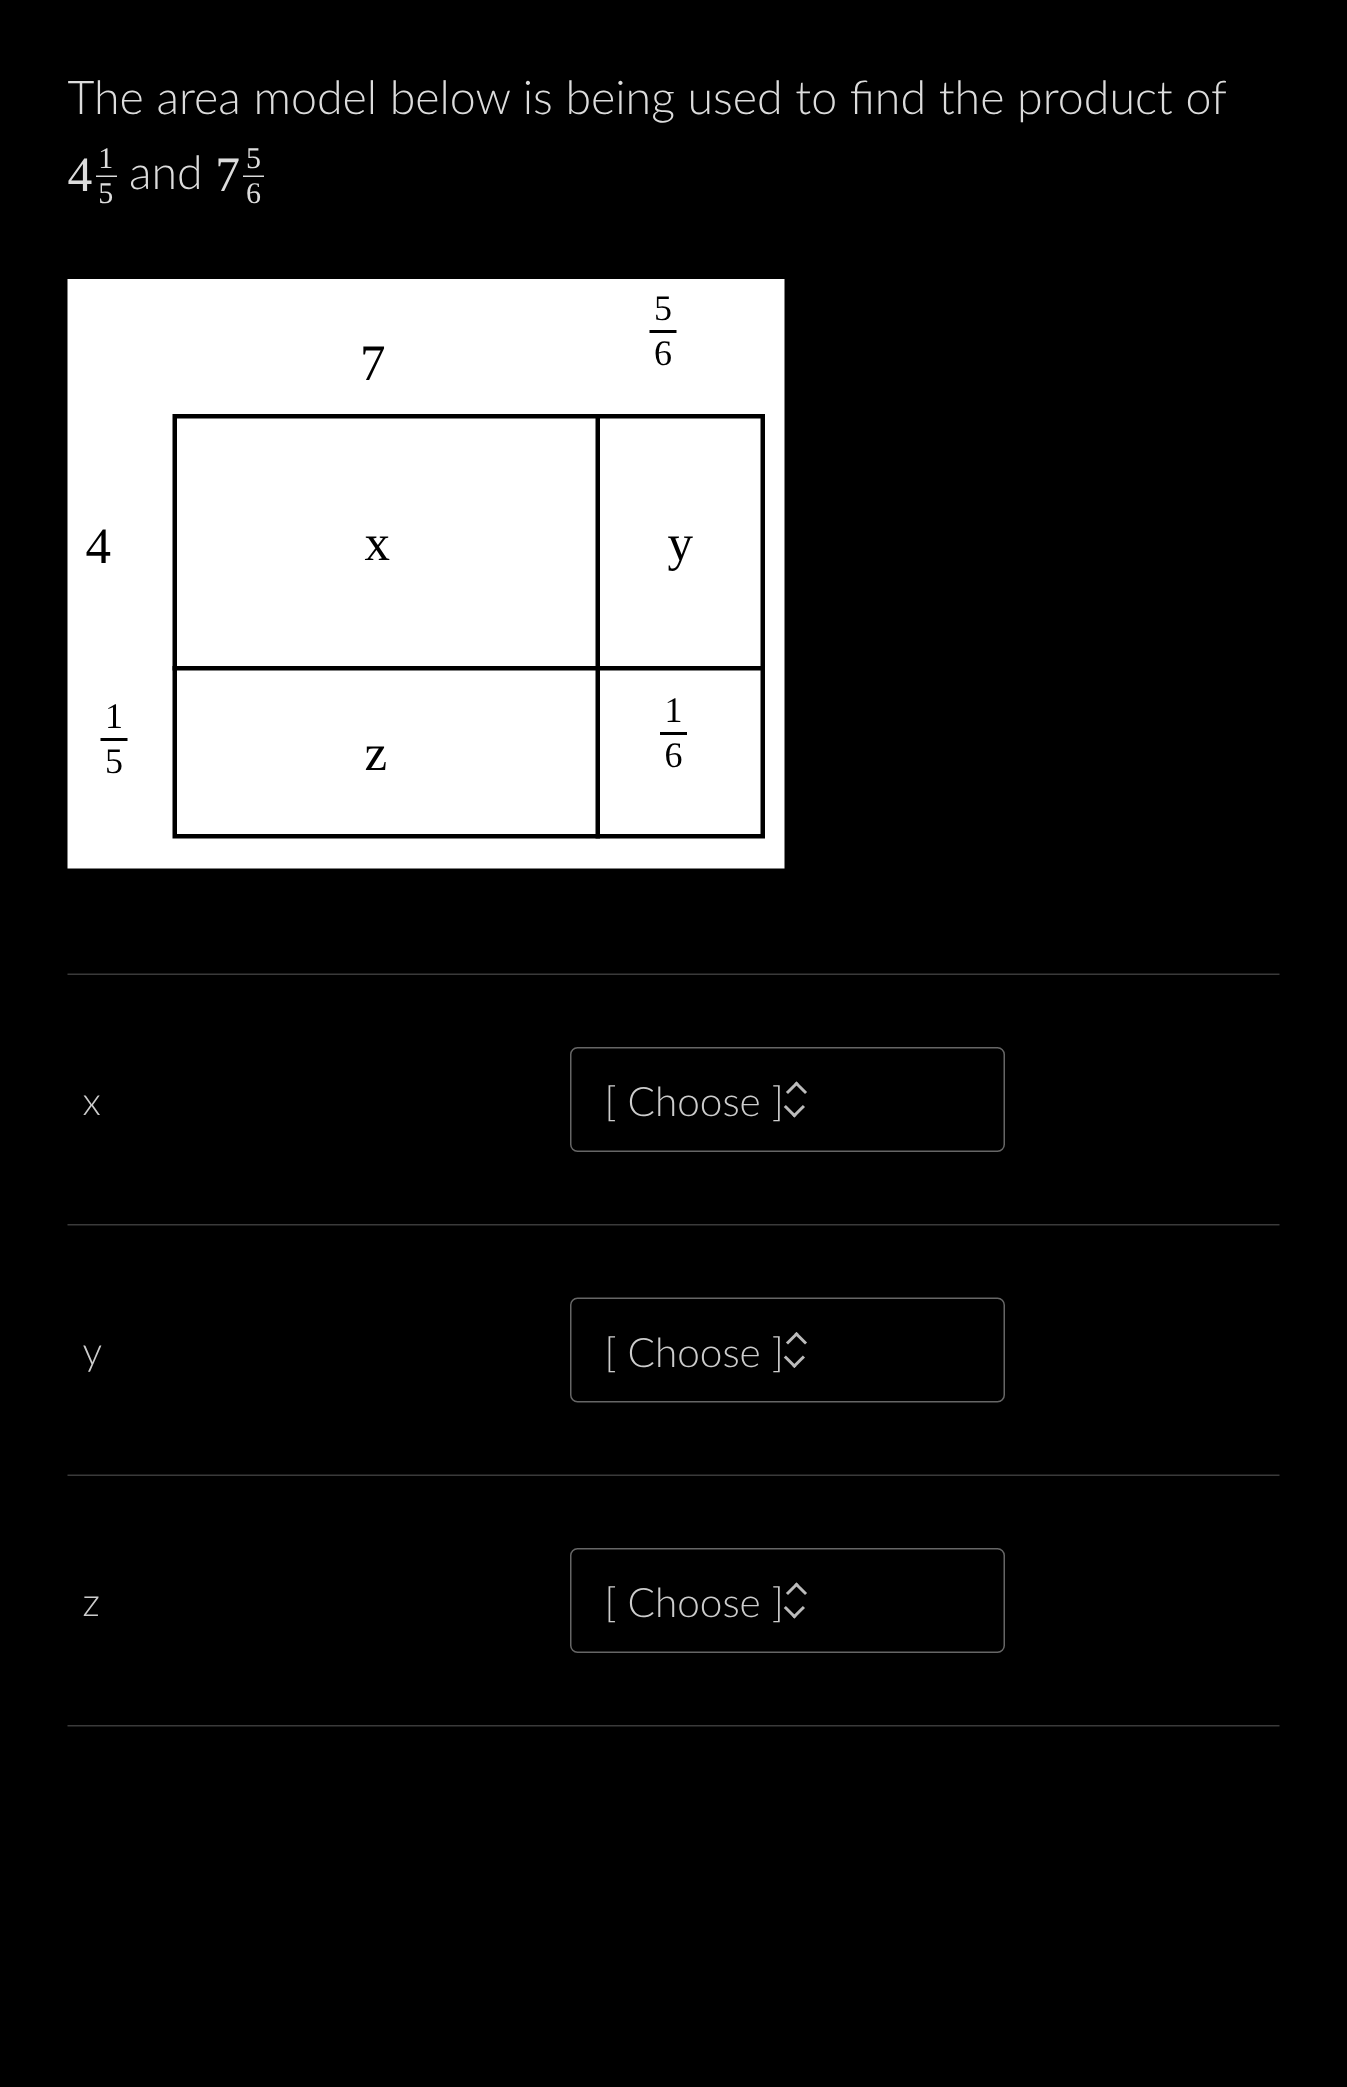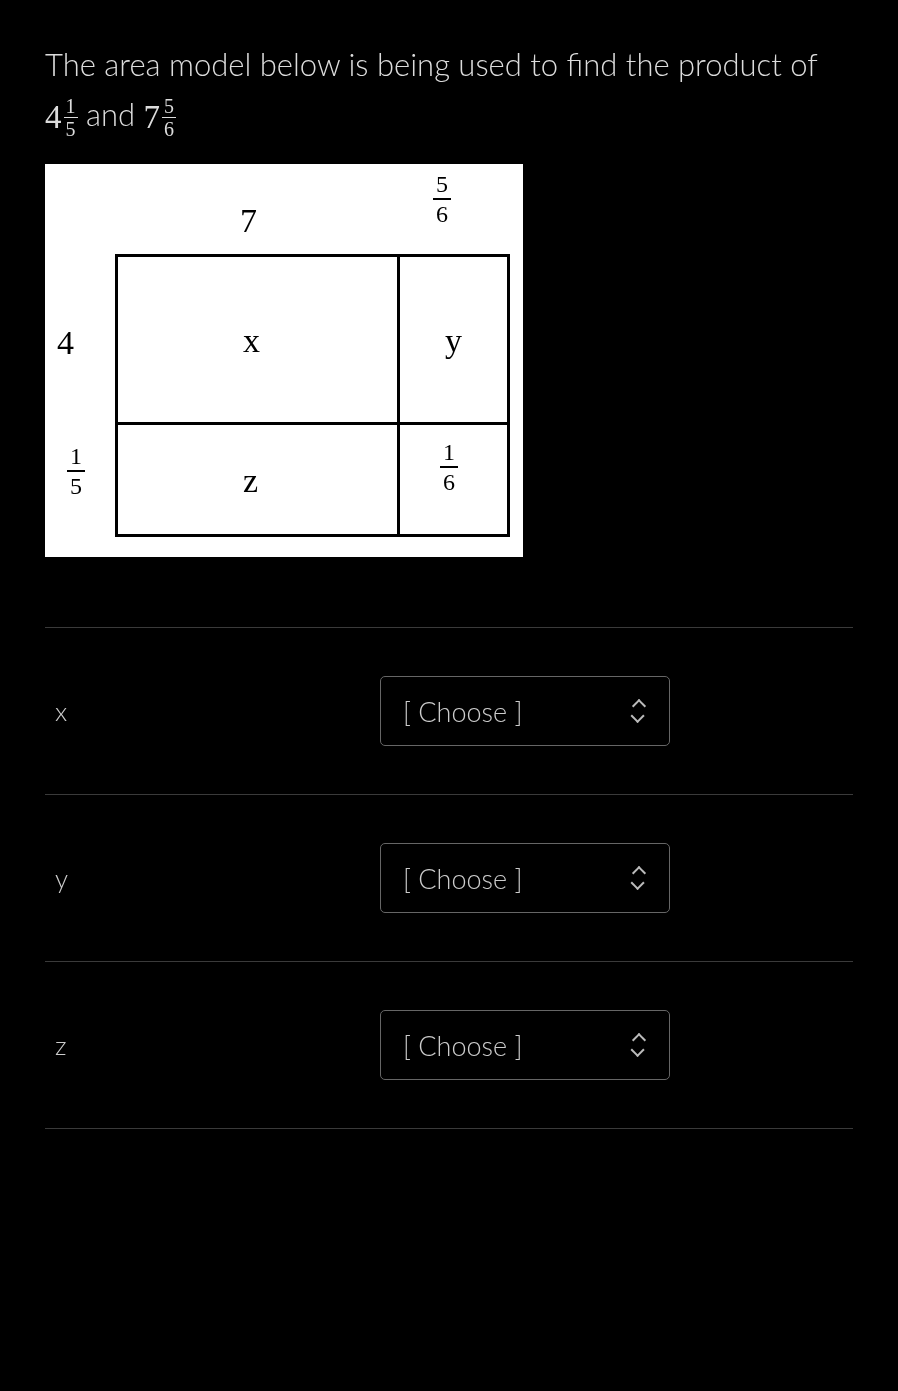--- a/index.html
+++ b/index.html
@@ -9,21 +9,21 @@
     font-family: 'Lato', 'Helvetica Neue', Arial, sans-serif;
     width: 898px;
     min-height: 1391px;
     padding: 40px 45px 0 45px;
     font-weight: 300;
   }
   .question-text {
     font-size: 31px;
     line-height: 1.6;
     color: #dcdcdc;
-    margin-bottom: 20px;
+    margin-bottom: 42px;
     font-weight: 300;
   }
   .mixed {
     display: inline-flex;
     align-items: center;
     vertical-align: middle;
     font-family: 'Times New Roman', serif;
   }
   .mixed .whole {
     font-size: 33px;
@@ -109,21 +109,20 @@
     padding-left: 10px;
     font-weight: 300;
   }
   .dropdown {
     border: 1px solid #666;
     border-radius: 5px;
     width: 290px;
     height: 70px;
     display: flex;
     align-items: center;
-    justify-content: space-between;
     padding: 0 20px 0 22px;
     font-size: 27px;
     color: #ccc;
     background: #000;
     cursor: pointer;
     font-weight: 300;
   }
   .dropdown .chev {
     width: 18px;
     height: 22px;

